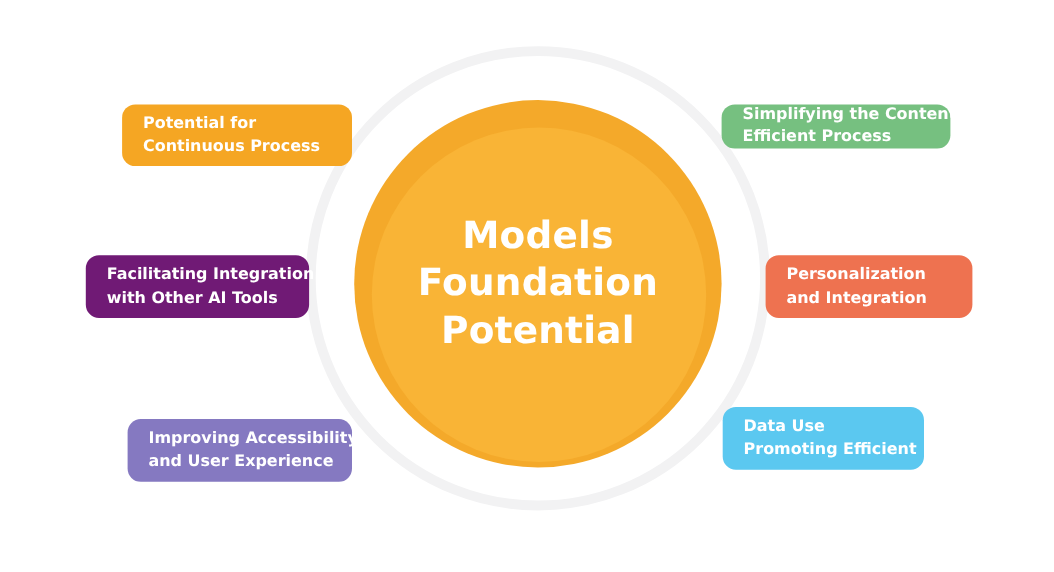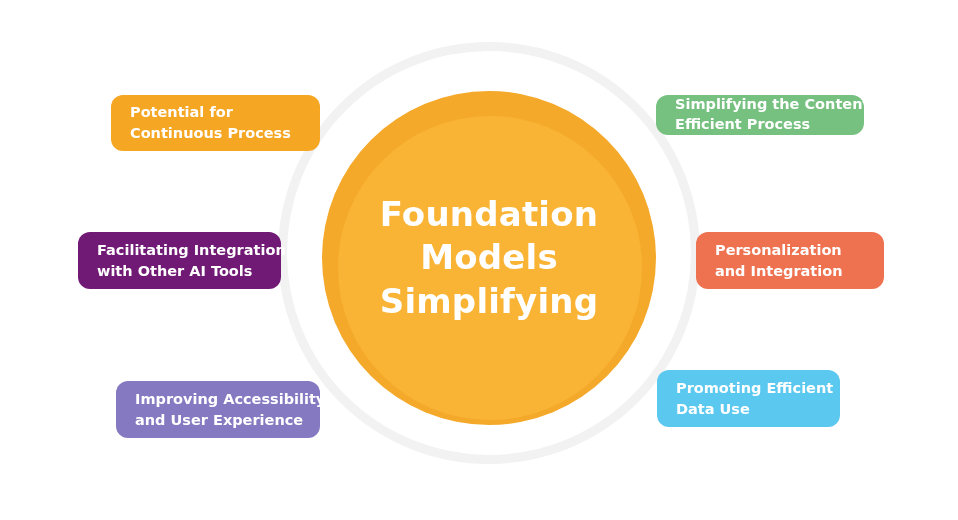--- a/index.html
+++ b/index.html
@@ -102,23 +102,23 @@
 
 <div id="canvas">
 
   <div class="ring-outline"></div>
 
   <div class="hub-outer"></div>
   <div class="hub-inner"></div>
 
   <div class="hub-label">
     <div>
+      <span class="ln">Models</span>
       <span class="ln">Foundation</span>
-      <span class="ln">Models</span>
-      <span class="ln">Simplifying</span>
+      <span class="ln">Potential</span>
     </div>
   </div>
 
   <div class="pill pill-1">
     <span class="ptext">
       <span class="ln">Potential for</span>
       <span class="ln">Continuous Process</span>
     </span>
   </div>
 
@@ -145,18 +145,18 @@
 
   <div class="pill pill-5">
     <span class="ptext">
       <span class="ln">Improving Accessibility</span>
       <span class="ln">and User Experience</span>
     </span>
   </div>
 
   <div class="pill pill-6">
     <span class="ptext">
+      <span class="ln">Data Use</span>
       <span class="ln">Promoting Efficient</span>
-      <span class="ln">Data Use</span>
     </span>
   </div>
 
 </div>
 
 </body></html>

